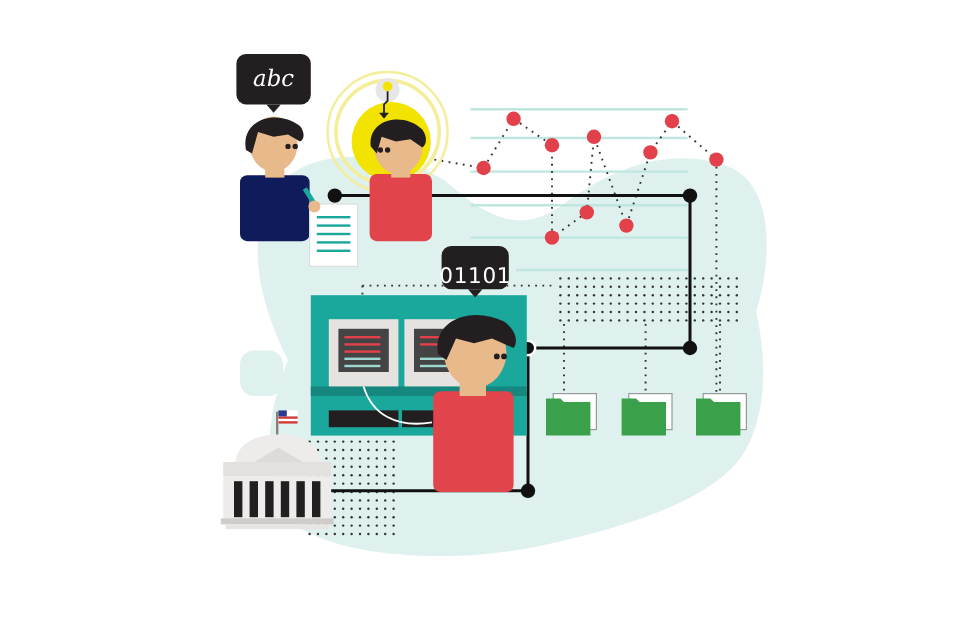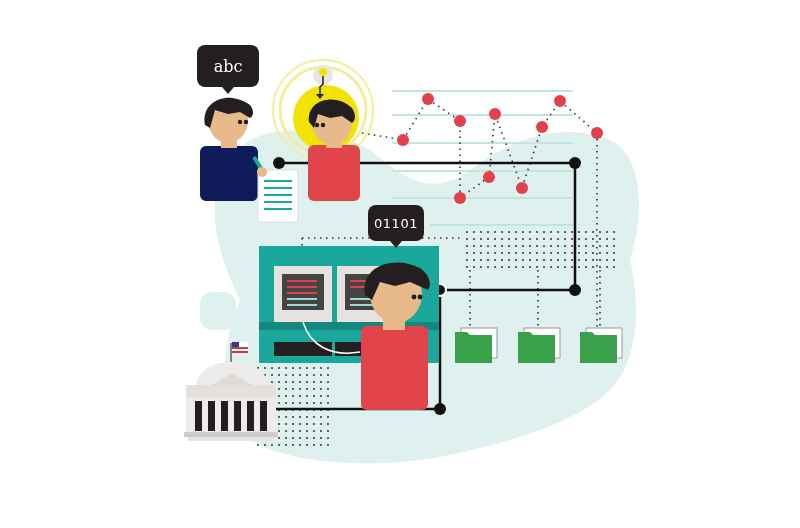--- a/index.html
+++ b/index.html
@@ -1,21 +1,21 @@
 <!DOCTYPE html>
 <html><head>
 <meta charset="utf-8">
 <style>
   html,body{margin:0;padding:0;background:#ffffff;}
   body{width:800px;height:528px;position:relative;overflow:hidden;font-family:"Liberation Sans",sans-serif;}
   svg{position:absolute;left:0;top:0;}
   .bubble{position:absolute;background:#231f20;color:#ffffff;border-radius:8px;display:flex;align-items:center;justify-content:center;}
   .bubble:after{content:"";position:absolute;bottom:-7px;left:50%;margin-left:-6px;border-left:6px solid transparent;border-right:6px solid transparent;border-top:7px solid #231f20;}
-  .b-abc{left:197px;top:45px;width:62px;height:42px;font-family:"DejaVu Serif",serif;font-size:16px;}
-  .b-bin{left:368px;top:205px;width:56px;height:36px;font-family:"DejaVu Sans",sans-serif;font-size:13px;letter-spacing:0.5px;}
+  .b-abc{left:197px;top:45px;width:62px;height:42px;font-family:"DejaVu Serif",serif;font-style:italic;font-size:19px;}
+  .b-bin{left:368px;top:205px;width:56px;height:36px;font-family:"DejaVu Sans",sans-serif;font-size:18px;letter-spacing:0.5px;align-items:flex-end;}
 </style>
 </head>
 <body>
 
 <svg width="800" height="528" viewBox="0 0 800 528">
 
   <path d="M230,160 C250,120 330,125 370,150 C400,175 430,200 470,170 C510,140 560,120 610,140 C650,160 640,230 630,260 C640,300 640,360 610,390 C580,420 520,440 450,455 C380,470 290,465 250,440 C215,410 220,350 240,300 C220,260 200,200 230,160 Z" fill="#dff1ee"></path>
   <rect x="200" y="292" width="36" height="38" rx="12" fill="#dff1ee"></rect>
 
   <g stroke="#bfe6df" stroke-width="2">

